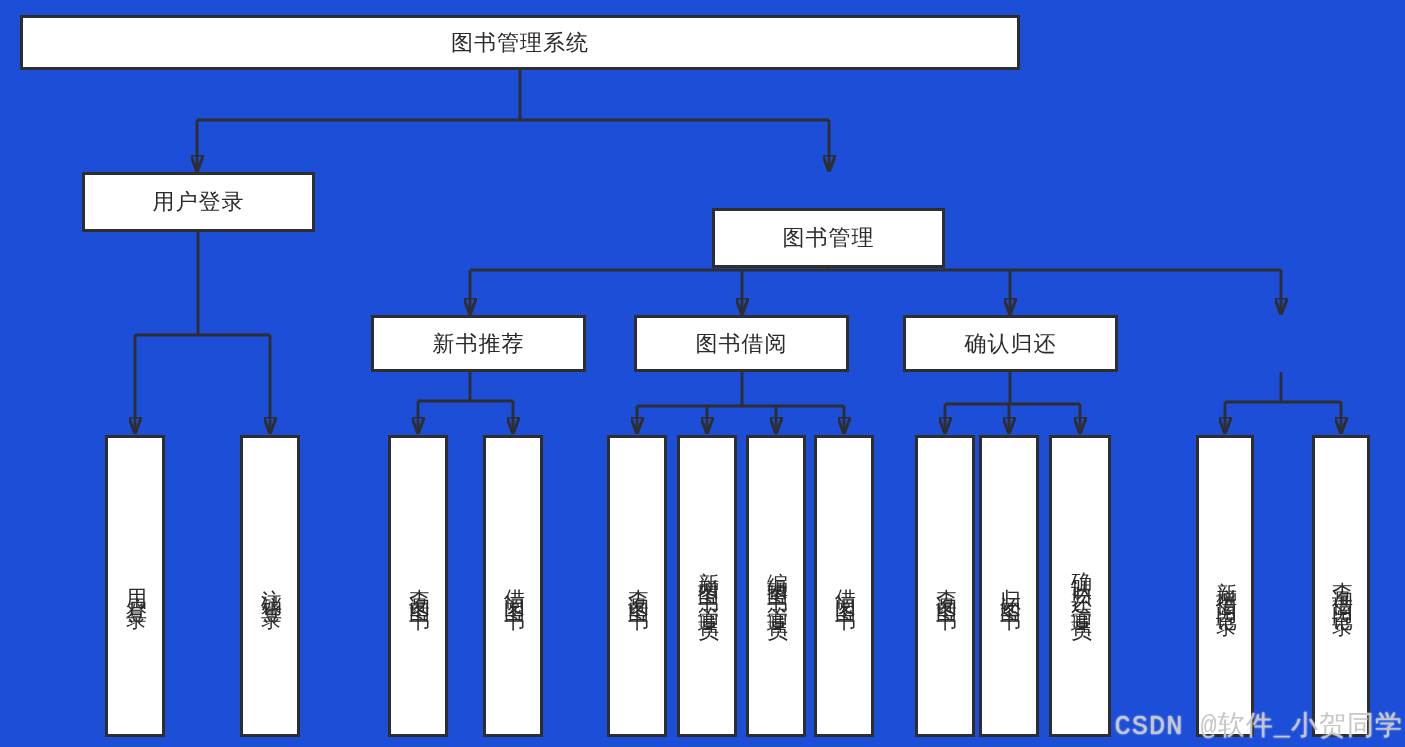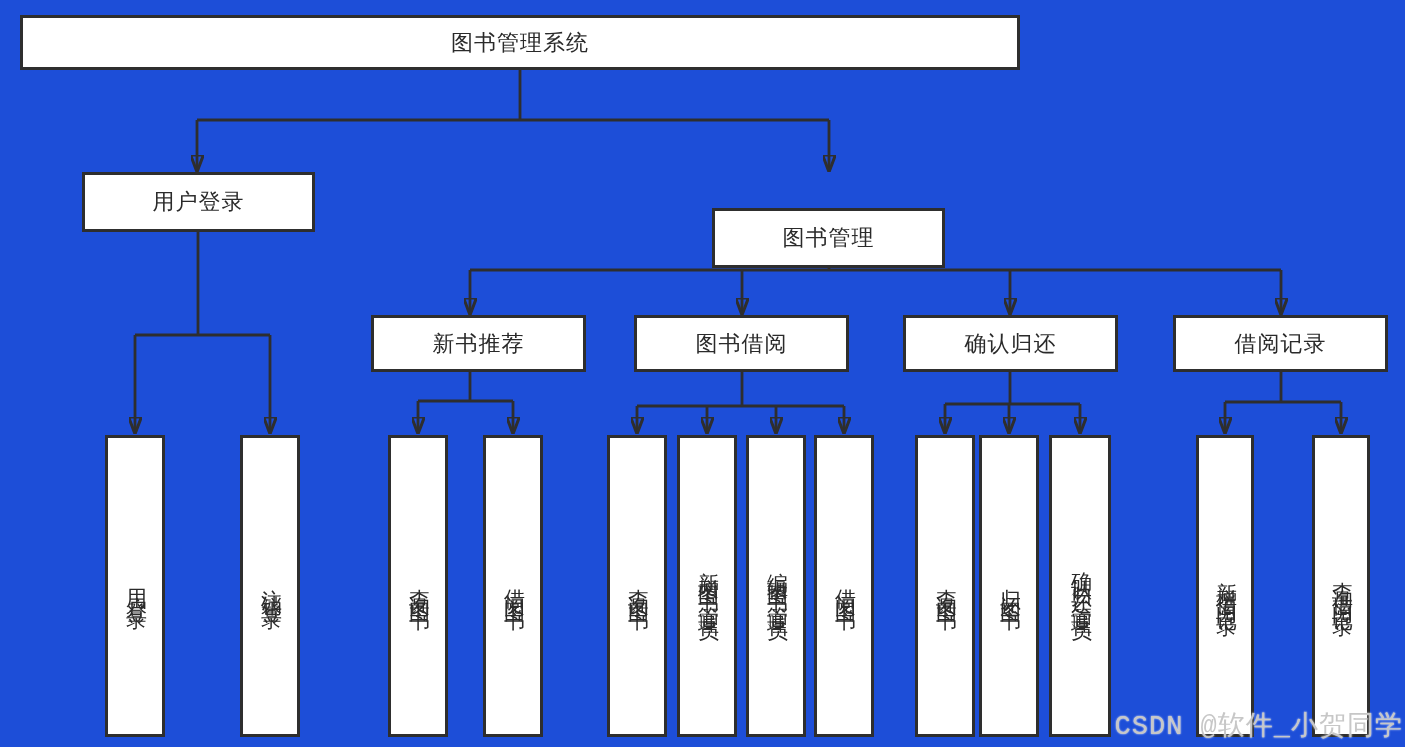--- a/index.html
+++ b/index.html
@@ -129,23 +129,20 @@
 
   <div class="hbox n-recommend">
     <span>新书推荐</span>
   </div>
   <div class="hbox n-borrow">
     <span>图书借阅</span>
   </div>
   <div class="hbox n-current">
     <span>确认归还</span>
   </div>
-  <div class="hbox n-records">
-    <span>借阅记录</span>
-  </div>
 
   <div class="leaf lf-login-0">
     <span class="vtext">用户登录</span>
   </div>
   <div class="leaf lf-login-1">
     <span class="vtext">注销登录</span>
   </div>
 
   <div class="leaf lf-rec-0">
     <span class="vtext">查询图书</span>

